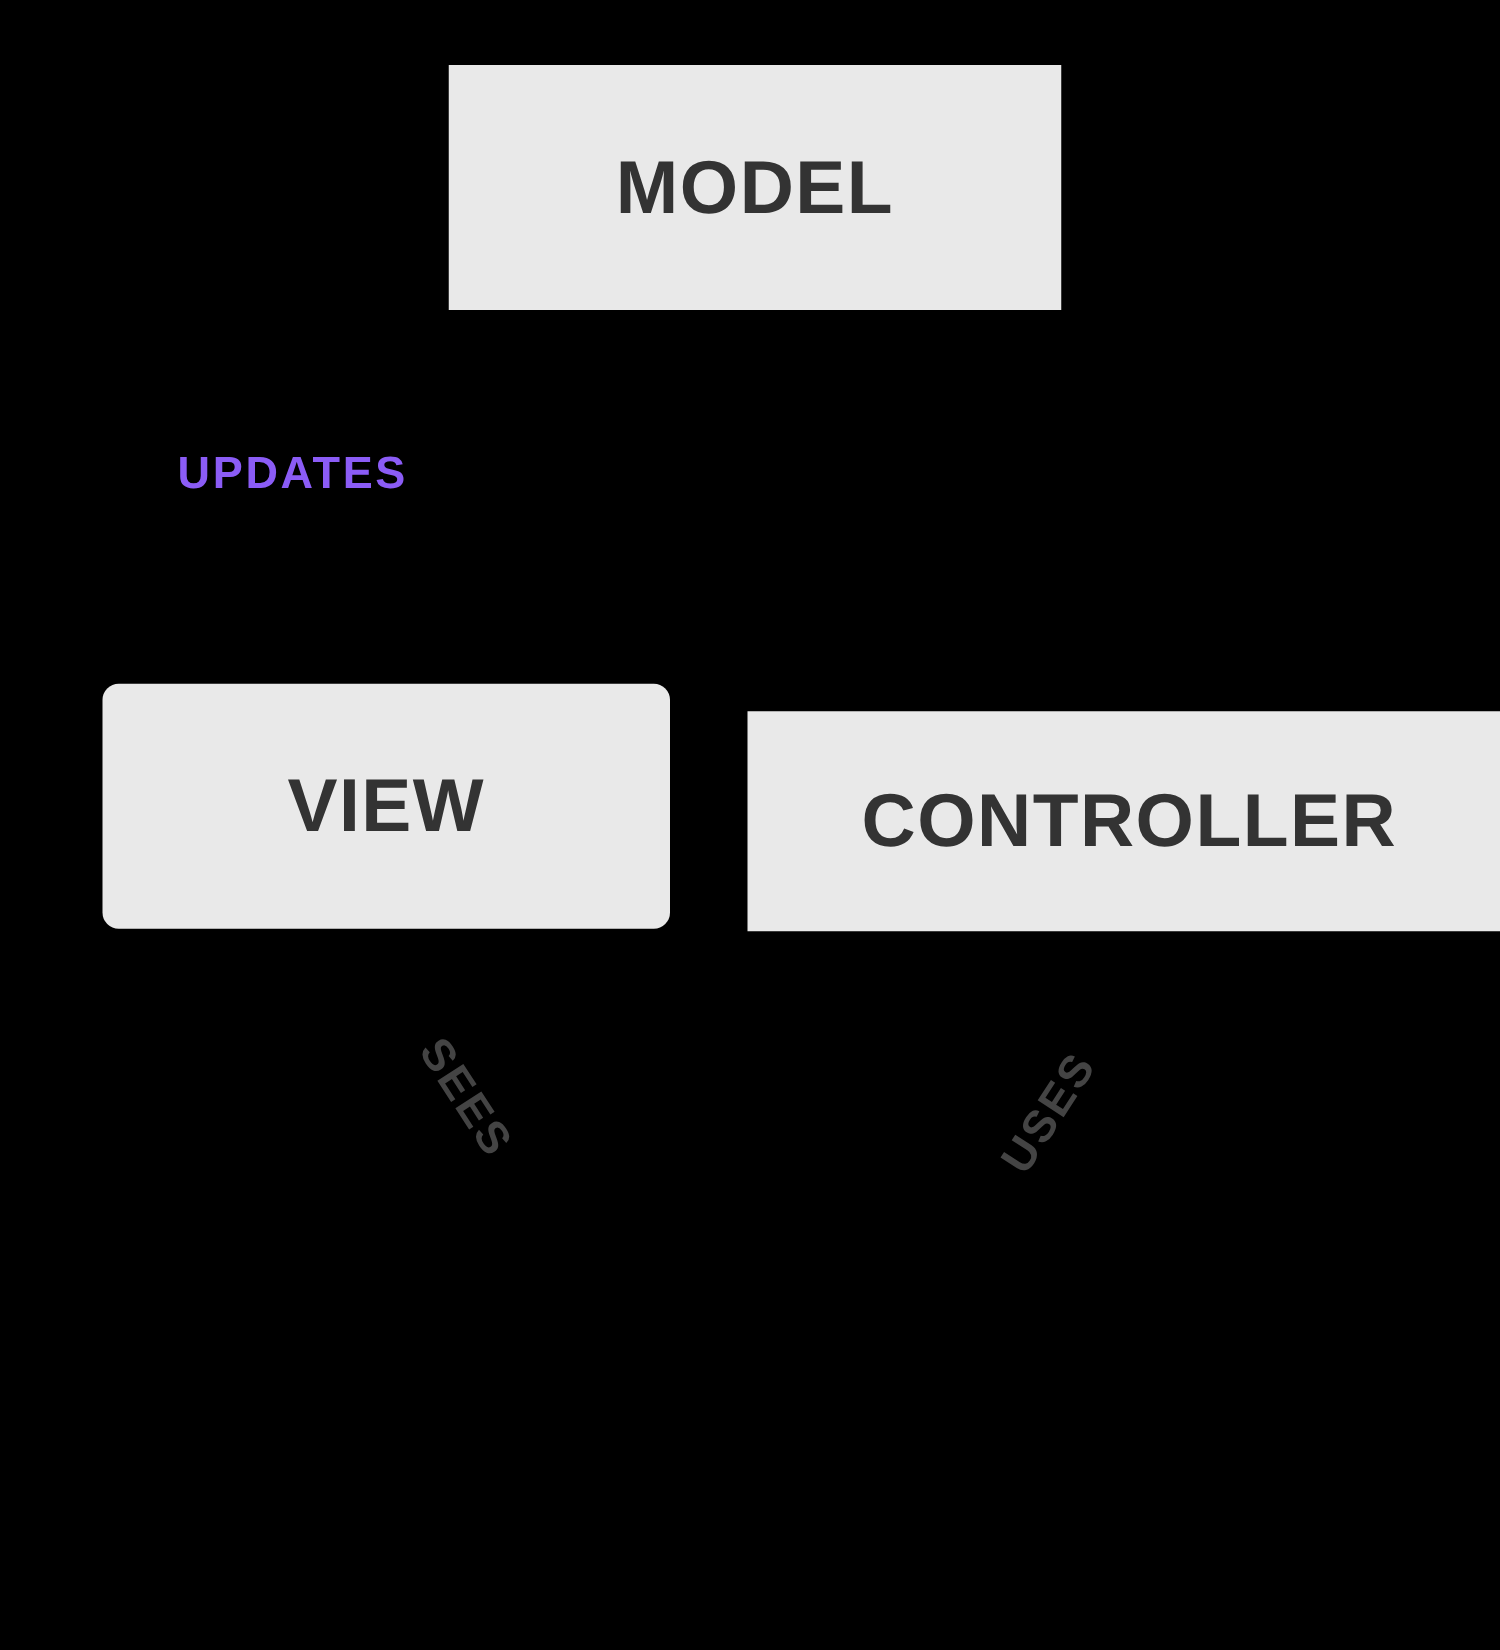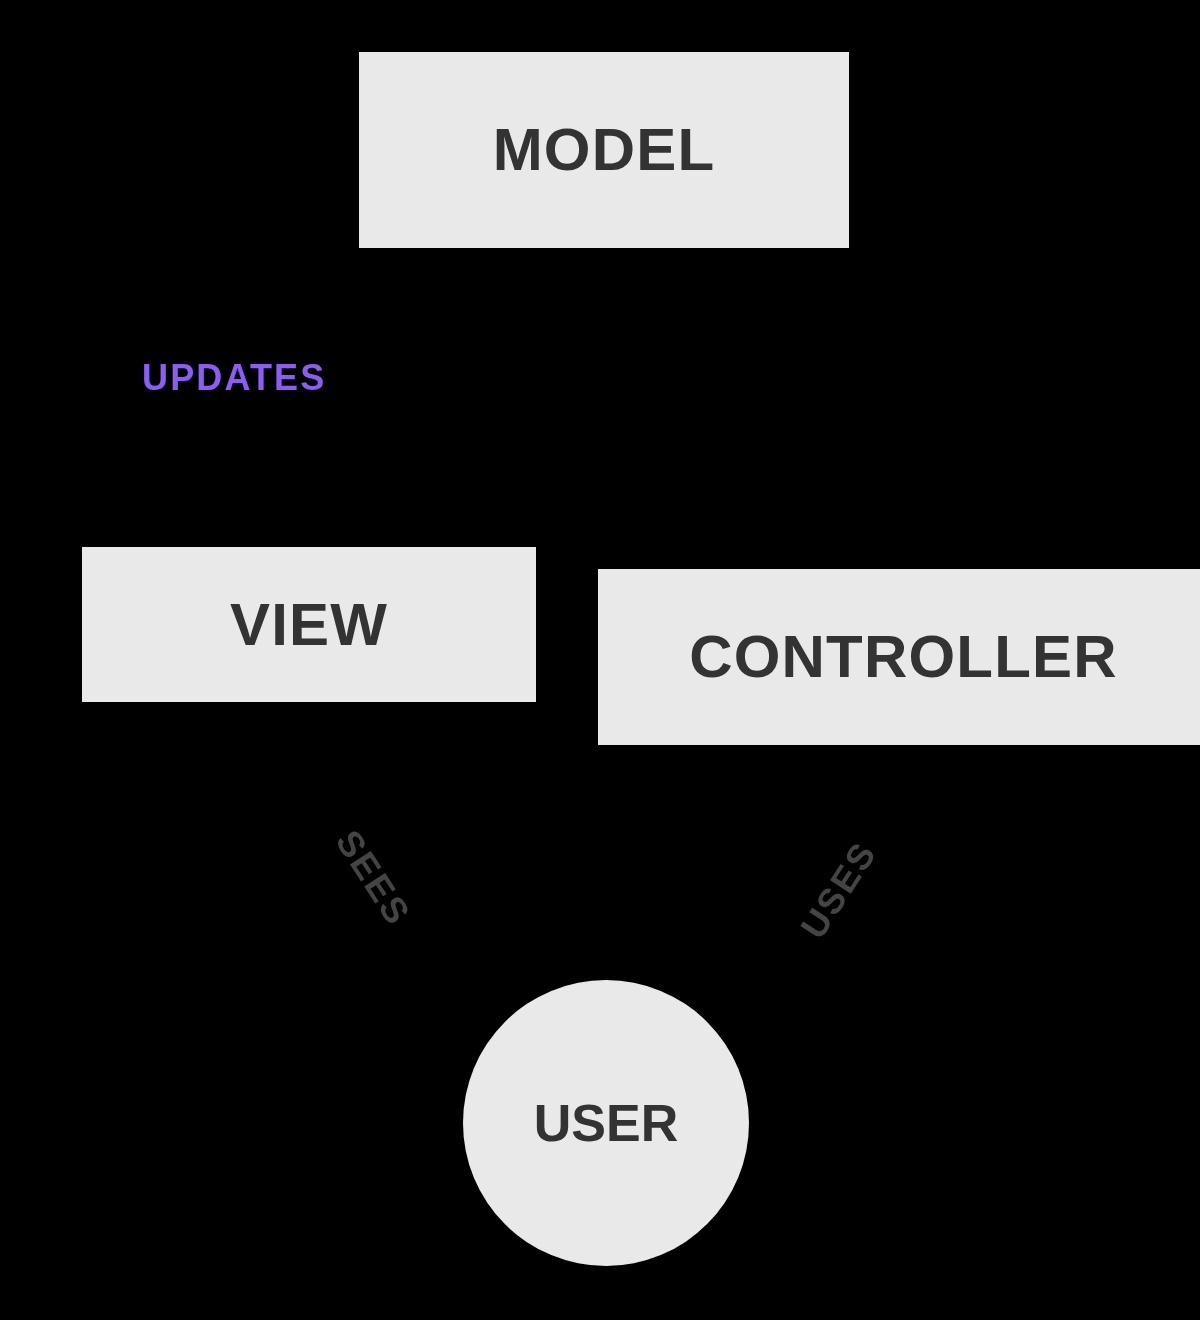--- a/index.html
+++ b/index.html
@@ -42,21 +42,22 @@
     top: 52px;
     width: 490px;
     height: 196px;
   }
   #node-model .node-label { font-size: 60px; }
 
   #node-view {
     left: 36px;
     top: 547px;
     width: 454px;
-    height: 155px;
+    height: 196px;
+    border-radius: 13px;
   }
   #node-view .node-label { font-size: 60px; }
 
   #node-controller {
     left: 552px;
     top: 569px;
     width: 611px;
     height: 176px;
   }
   #node-controller .node-label { font-size: 60px; }
@@ -144,17 +145,14 @@
   </div>
 
   <div class="node-box" id="node-controller">
     <span class="node-label">CONTROLLER</span>
   </div>
 
   <div class="edge-label-rot" id="edge-label-sees">SEES</div>
 
   <div class="edge-label-rot" id="edge-label-uses">USES</div>
 
-  <div id="node-user">
-    <span class="node-label">USER</span>
-  </div>
 
 </div>
 
 </body></html>

